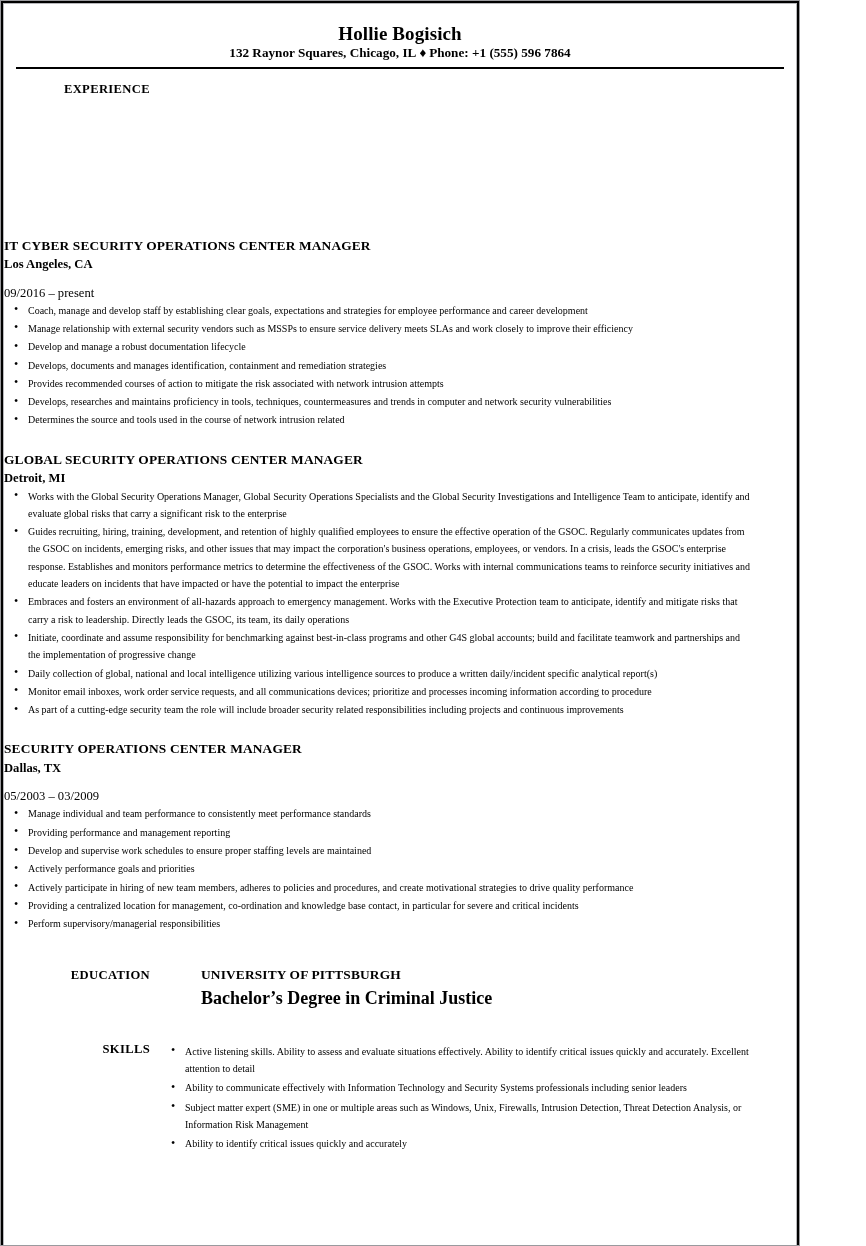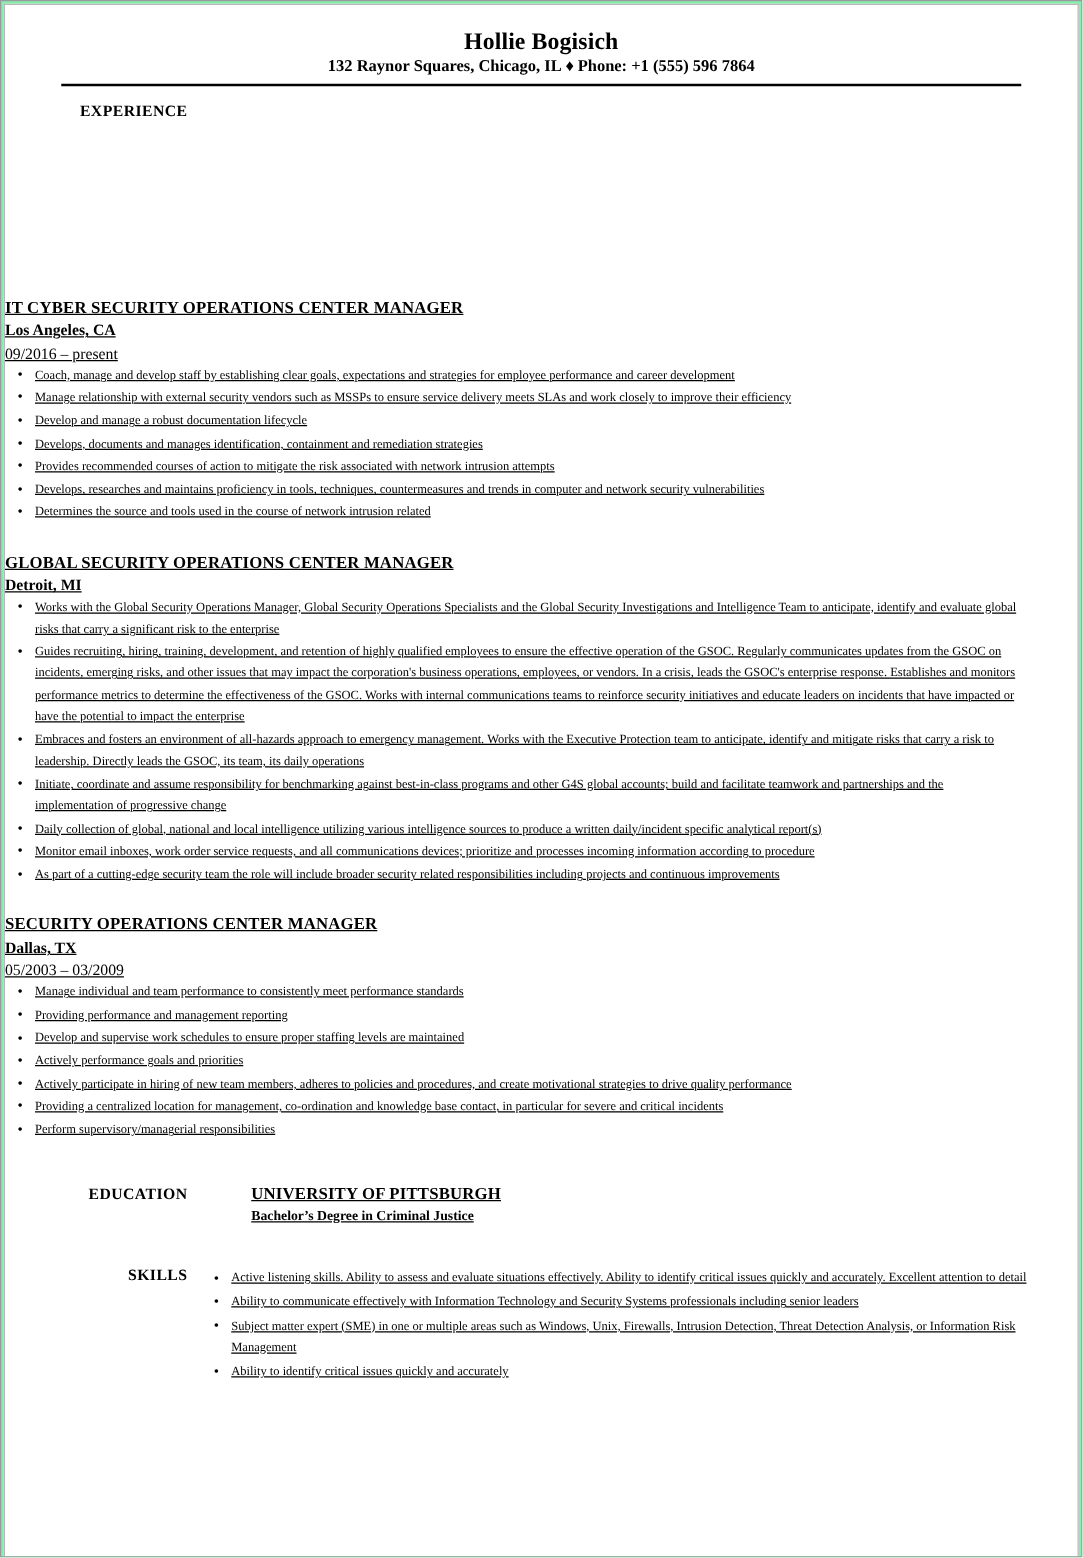--- a/index.html
+++ b/index.html
@@ -11,23 +11,23 @@
   body {
     width: 866px;
     height: 1246px;
     overflow: hidden;
     font-family: "Liberation Serif", "DejaVu Serif", serif;
     color: #000000;
   }
 
   #page {
     position: relative;
-    width: 866px;
+    width: 800px;
     height: 1246px;
-    background: #86efac;
+    background: #000000;
     border: 1px solid #9a9a9e;
     overflow: hidden;
   }
   #page-inner {
     position: absolute;
     left: 2px;
     top: 2px;
     right: 2px;
     bottom: 0px;
     border: 1px solid #b8b8bc;
@@ -81,21 +81,20 @@
     text-align: right;
     padding-right: 11px;
     font-size: 12.6px;
     font-weight: bold;
     letter-spacing: 0.35px;
     padding-top: 1px;
   }
   .section-body-col {
     flex: 1 1 auto;
     padding-right: 44px;
-    text-decoration: underline;
   }
 
   #sec-experience { margin-top: 12px; flex-direction: column; }
   #sec-education  { margin-top: 34px; gap: 40px; }
   #sec-skills     { margin-top: 31px; }
 
   
   .job { }
   .job + .job { margin-top: 23px; }
   .job-title {
@@ -105,21 +104,21 @@
     line-height: 1.25;
   }
   .job-location {
     font-size: 12.6px;
     font-weight: bold;
     margin-top: 3px;
     line-height: 1.2;
   }
   .job-dates {
     font-size: 12.6px;
-    margin-top: 3px;
+    margin-top: 13px;
     line-height: 1.2;
   }
 
   
   ul.bullets {
     list-style: none;
     margin: 1px 0 0 0;
     padding: 0;
   }
   ul.bullets > li {
@@ -140,21 +139,21 @@
   }
 
   
   .edu-school {
     font-size: 13.4px;
     font-weight: bold;
     letter-spacing: 0.15px;
     line-height: 1.25;
   }
   .edu-degree {
-    font-size: 11px;
+    font-size: 18px;
     font-weight: bold;
     margin-top: 4px;
     line-height: 1.25;
   }
 
   
   #sec-skills .section-body-col { padding-right: 38px; }
   #sec-skills ul.bullets > li { margin-top: 2px; }
 </style>
 </head>

